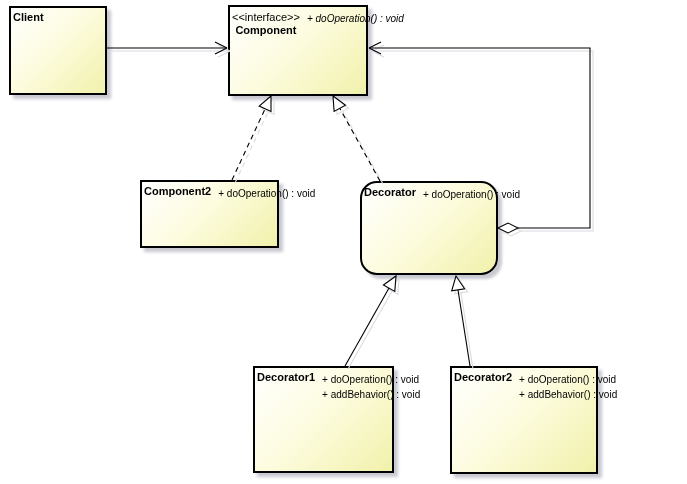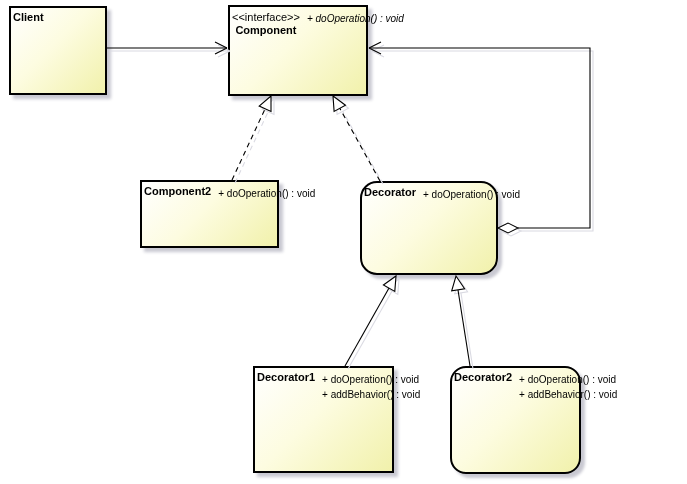--- a/index.html
+++ b/index.html
@@ -83,21 +83,21 @@
 
   <div class="uml-class" style="left:242px;top:366px;width:141px;height:107px;margin-left:11px;">
     <div class="title">Decorator1</div>
     <div class="attrs"></div>
     <div class="ops">
       <span class="op">+ doOperation() : void</span>
       <span class="op">+ addBehavior() : void</span>
     </div>
   </div>
 
-  <div class="uml-class" style="left:450px;top:366px;width:131px;height:108px;border-radius:16px;">
+  <div class="uml-class" style="left:450px;top:366px;width:148px;height:108px;">
     <div class="title">Decorator2</div>
     <div class="attrs"></div>
     <div class="ops">
       <span class="op">+ doOperation() : void</span>
       <span class="op">+ addBehavior() : void</span>
     </div>
   </div>
 
 
   <svg class="wires" width="687" height="484" viewBox="0 0 687 484">

